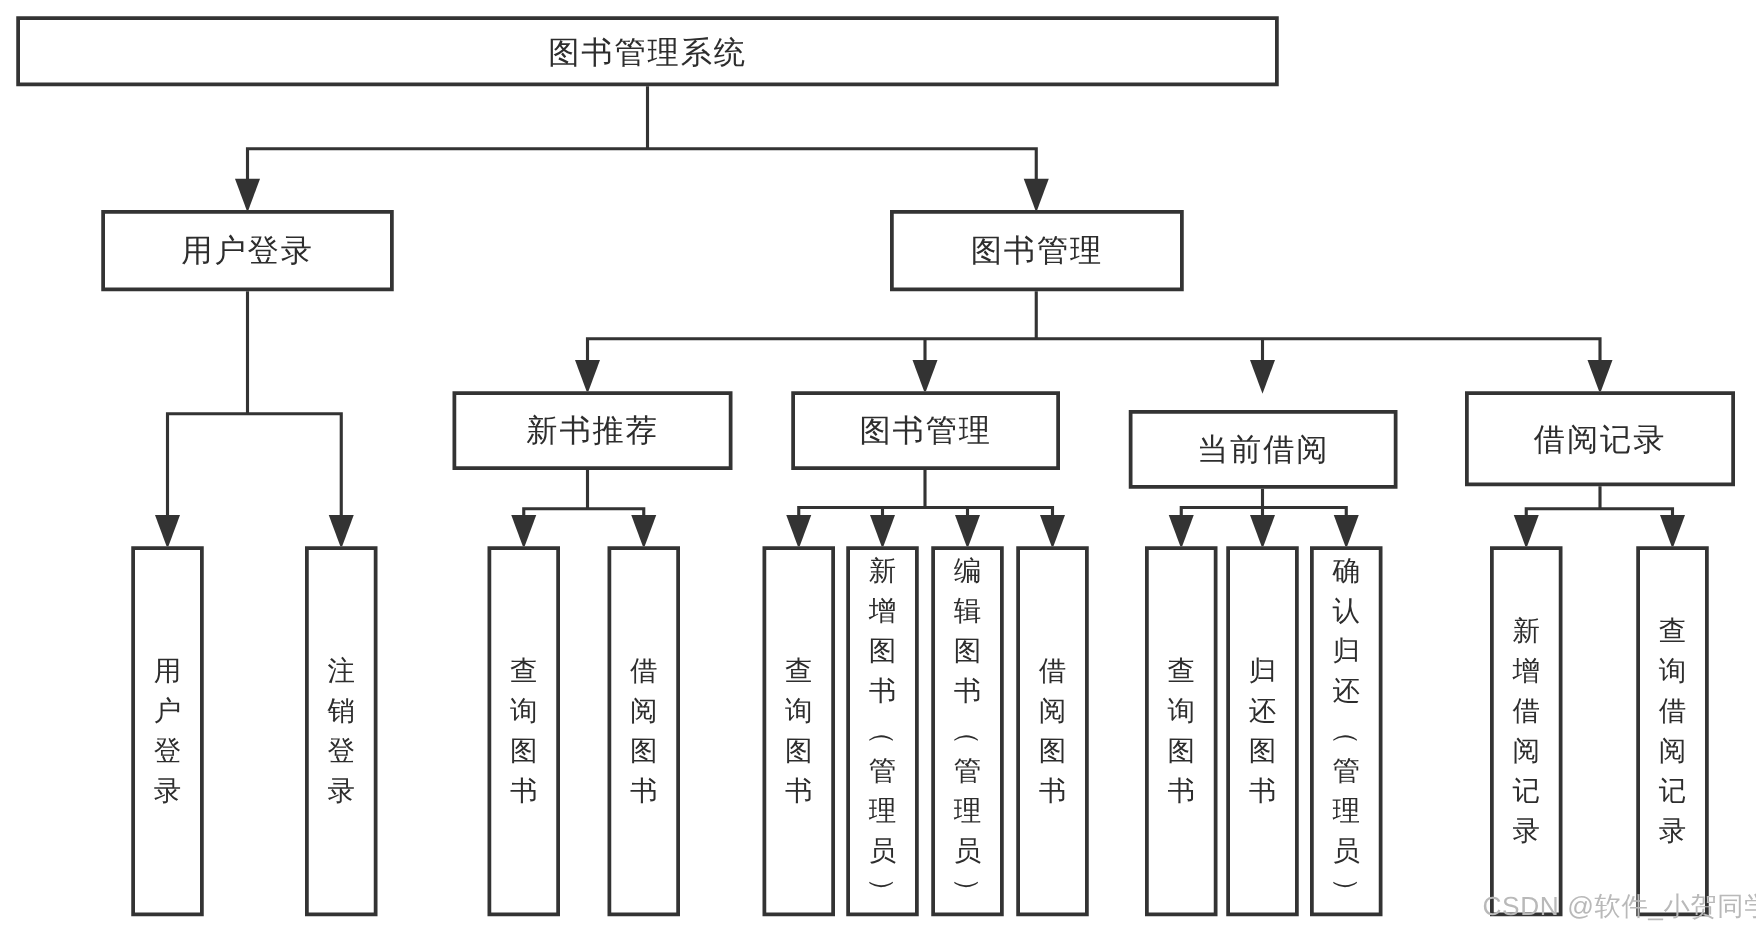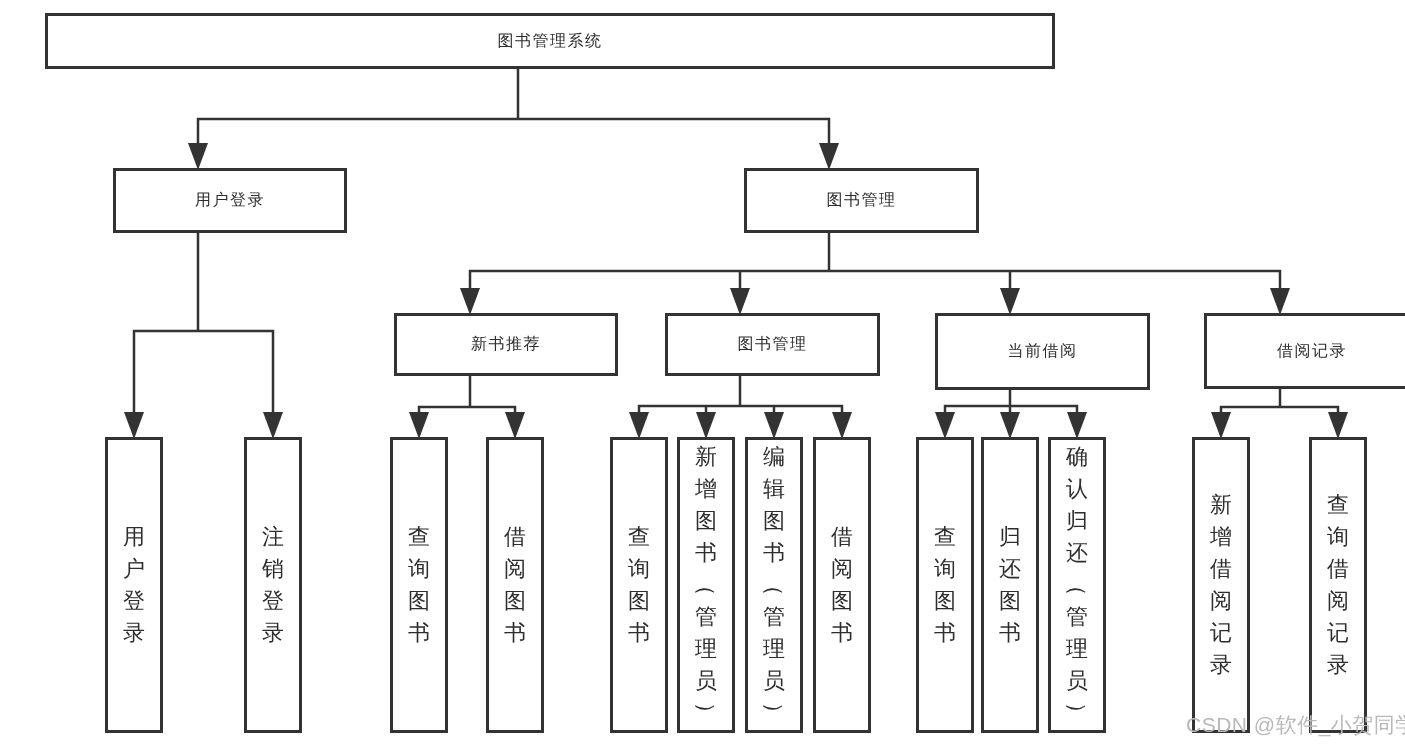--- a/index.html
+++ b/index.html
@@ -6,37 +6,37 @@
   .stage {
     position:relative; width:1405px; height:747px; background:#ffffff;
     font-family:"Liberation Sans", sans-serif; overflow:hidden;
   }
   .connectors { position:absolute; left:0; top:0; width:1405px; height:747px; }
   .node {
     position:absolute; box-sizing:border-box; border:3px solid #333333;
     background:#ffffff; display:flex; align-items:center; justify-content:center;
     color:#2d2d2d;
   }
-  .h-node { font-size:16px; letter-spacing:1.5px;margin-left:32px; }
+  .h-node { font-size:25px; letter-spacing:1.5px; }
   .v-node { flex-direction:column; }
   .vchar {
     display:block; width:100%; height:32px; line-height:32px;
     text-align:center; font-size:22px; color:#2d2d2d;
   }
   .vchar-rot { transform:rotate(90deg); }
 
   
   #n-root { left:13px; top:13px; width:1010px; height:56px; }
   
   #n-l2-0 { left:81px;  top:168px; width:234px; height:65px; }
   #n-l2-1 { left:712px; top:168px; width:235px; height:65px;text-align:center; }
   
   #n-l3-0 { left:362px;  top:313px; width:224px; height:63px; }
   #n-l3-1 { left:633px;  top:313px; width:215px; height:63px; }
-  #n-l3-2 { left:903px;  top:313px; width:215px; height:77px; }
+  #n-l3-2 { left:903px;  top:328px; width:215px; height:63px; }
   #n-l3-3 { left:1172px; top:313px; width:216px; height:76px; }
   
   .leaf { top:437px; width:58px; height:296px; }
   #lf-u0 { left:105px; }  #lf-u1 { left:244px; }
   #lf-n0 { left:390px; }  #lf-n1 { left:486px; }
   #lf-b0 { left:610px; }  #lf-b1 { left:677px; }
   #lf-b2 { left:745px; }  #lf-b3 { left:813px; }
   #lf-c0 { left:916px; }  #lf-c1 { left:981px; }  #lf-c2 { left:1048px; }
   #lf-r0 { left:1192px; } #lf-r1 { left:1309px; }
 

